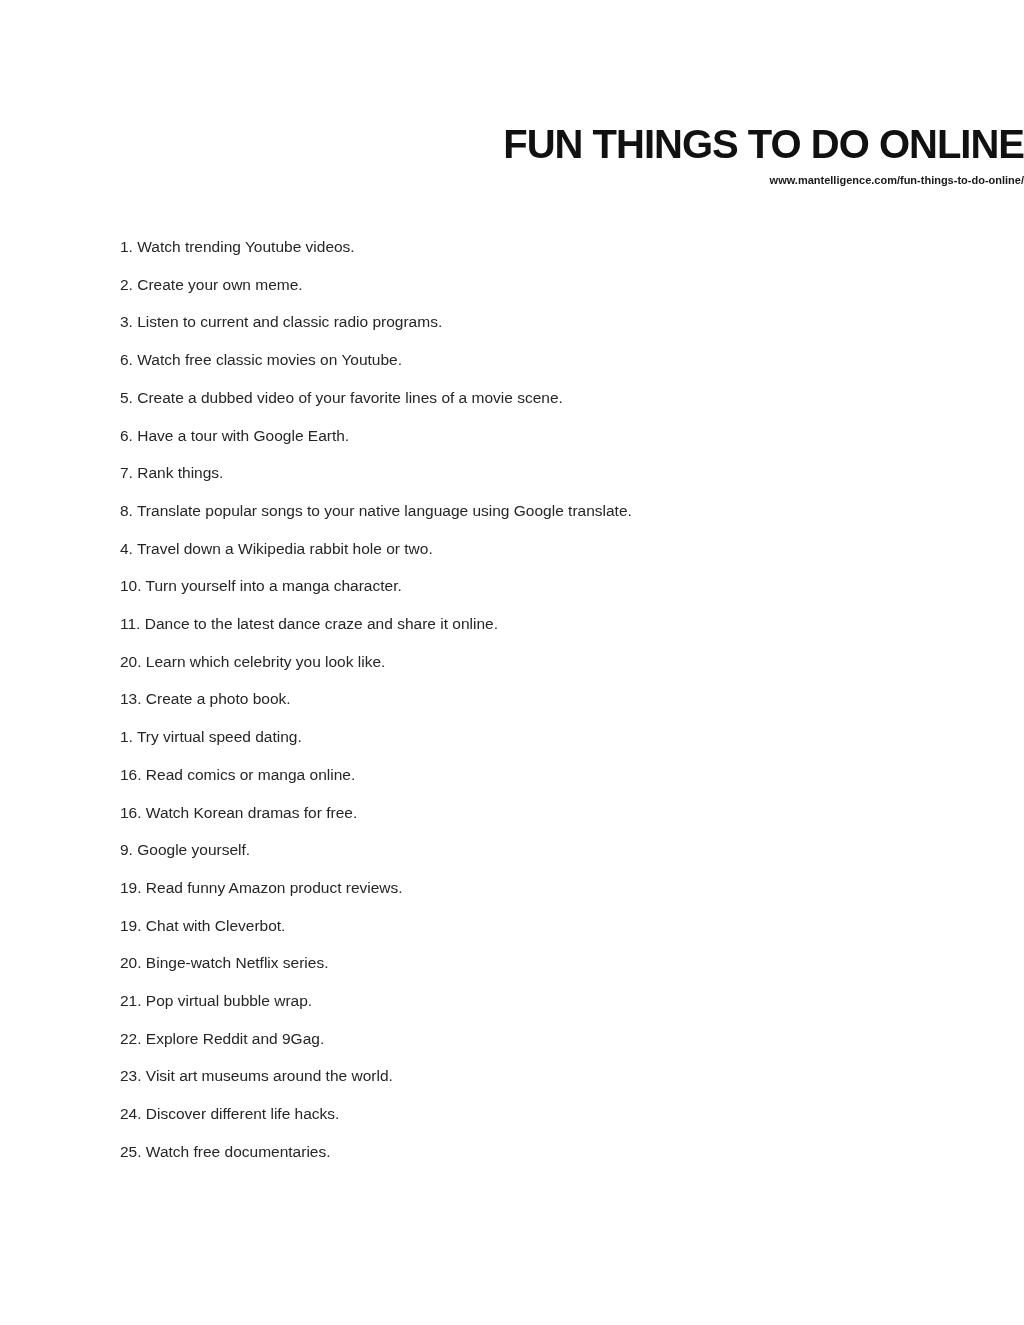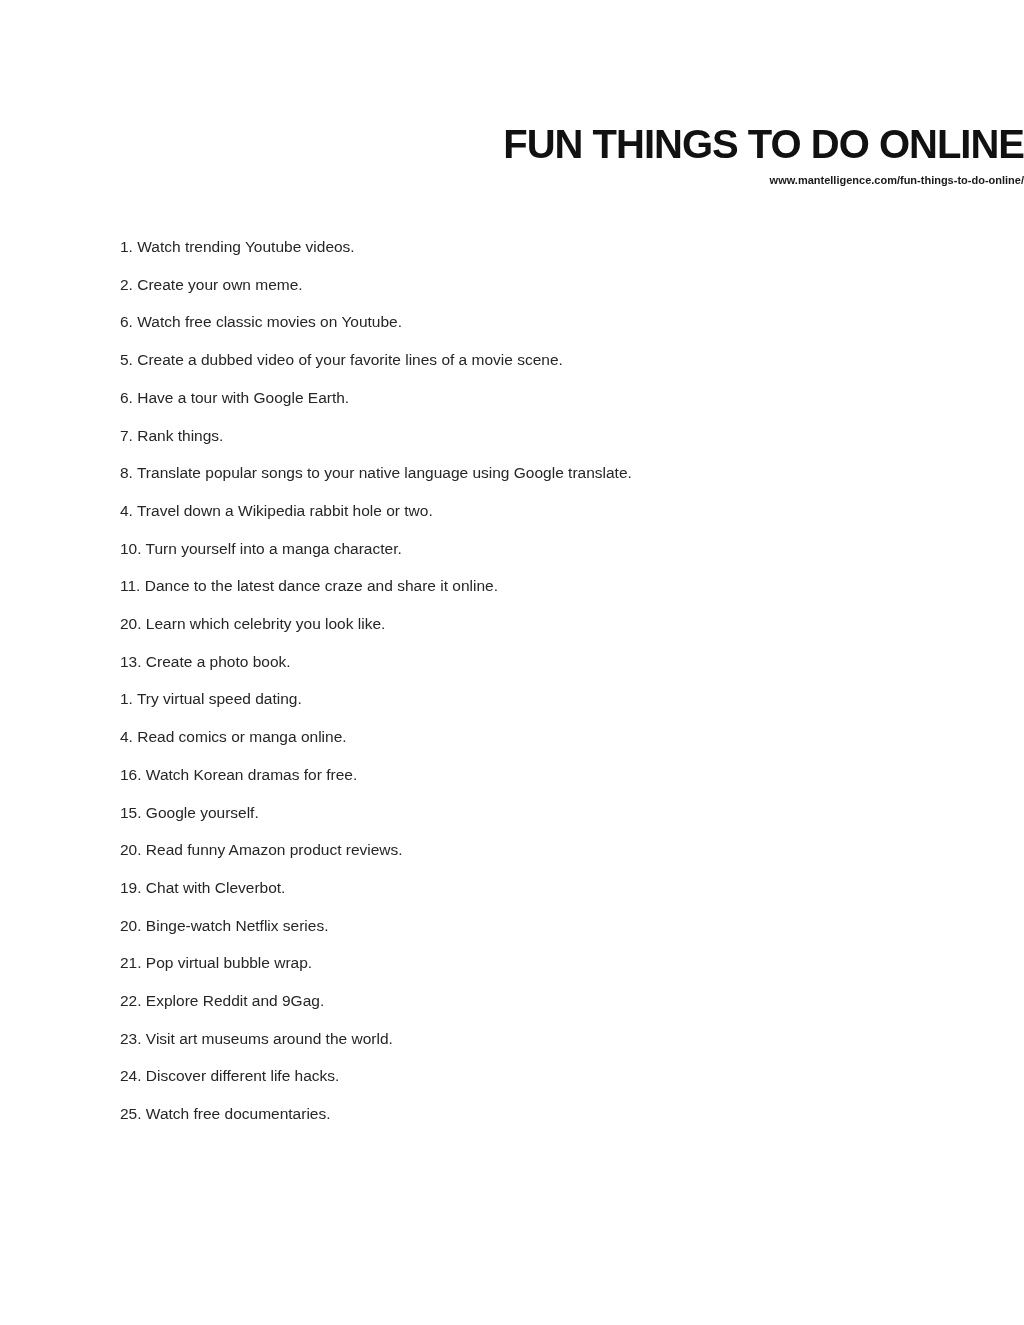--- a/index.html
+++ b/index.html
@@ -55,35 +55,36 @@
 
 <div class="page">
   <div class="doc-header">
     <div class="doc-title">FUN THINGS TO DO ONLINE</div>
     <div class="doc-url">www.mantelligence.com/fun-things-to-do-online/</div>
   </div>
 
   <div class="list" id="list">
       <div class="list-item">1. Watch trending Youtube videos.</div>
       <div class="list-item">2. Create your own meme.</div>
+      <div class="list-item">3. Listen to current and classic radio programs.</div>
       <div class="list-item">6. Watch free classic movies on Youtube.</div>
       <div class="list-item">5. Create a dubbed video of your favorite lines of a movie scene.</div>
       <div class="list-item">6. Have a tour with Google Earth.</div>
       <div class="list-item">7. Rank things.</div>
       <div class="list-item">8. Translate popular songs to your native language using Google translate.</div>
       <div class="list-item">4. Travel down a Wikipedia rabbit hole or two.</div>
       <div class="list-item">10. Turn yourself into a manga character.</div>
       <div class="list-item">11. Dance to the latest dance craze and share it online.</div>
       <div class="list-item">20. Learn which celebrity you look like.</div>
       <div class="list-item">13. Create a photo book.</div>
       <div class="list-item">1. Try virtual speed dating.</div>
-      <div class="list-item">4. Read comics or manga online.</div>
+      <div class="list-item">16. Read comics or manga online.</div>
       <div class="list-item">16. Watch Korean dramas for free.</div>
-      <div class="list-item">15. Google yourself.</div>
-      <div class="list-item">20. Read funny Amazon product reviews.</div>
+      <div class="list-item">9. Google yourself.</div>
+      <div class="list-item">19. Read funny Amazon product reviews.</div>
       <div class="list-item">19. Chat with Cleverbot.</div>
       <div class="list-item">20. Binge-watch Netflix series.</div>
       <div class="list-item">21. Pop virtual bubble wrap.</div>
       <div class="list-item">22. Explore Reddit and 9Gag.</div>
       <div class="list-item">23. Visit art museums around the world.</div>
       <div class="list-item">24. Discover different life hacks.</div>
       <div class="list-item">25. Watch free documentaries.</div>
     </div>
 </div>
 

